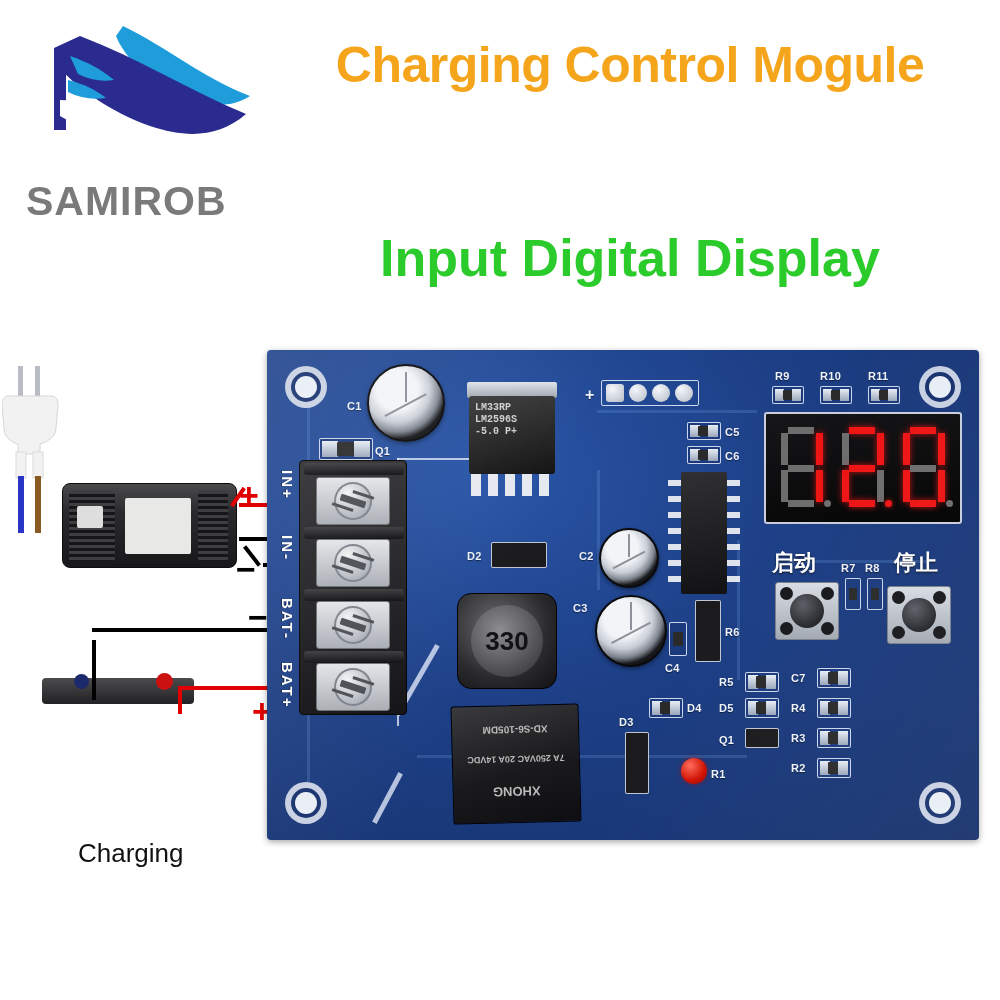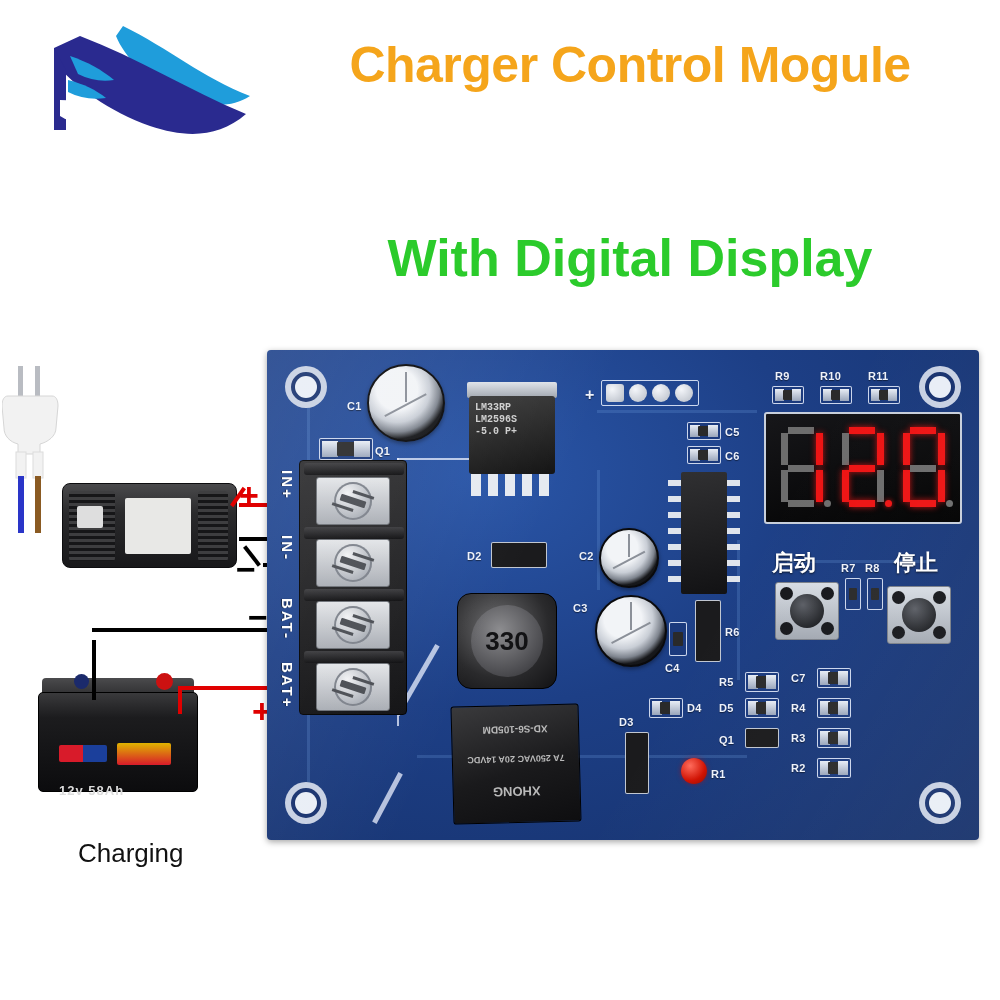--- a/index.html
+++ b/index.html
@@ -359,24 +359,25 @@
 
   <div class="logo-wrap">
     <svg class="logo-mark" viewBox="0 0 250 135">
       <path d="M105 8 C150 30 185 60 232 78 C210 92 186 88 160 76 C128 62 106 38 98 18 Z" fill="#1f9ddb"></path>
       <path d="M36 30 L62 18 C120 40 170 72 228 96 C200 120 168 120 132 108 C92 94 56 68 36 44 Z" fill="#2a2a8f"></path>
       <path d="M36 30 L36 112 L48 112 L48 52 Z" fill="#2a2a8f"></path>
       <path d="M52 38 C70 44 84 52 96 62 C84 64 72 62 60 56 Z" fill="#1f9ddb"></path>
       <path d="M50 62 C66 66 78 72 88 80 C74 82 62 80 50 74 Z" fill="#1f9ddb"></path>
       <path d="M42 82 C62 82 84 90 104 104 C80 112 58 108 42 98 Z" fill="#ffffff"></path>
     </svg>
+    <div class="logo-text">SAMIROB</div>
   </div>
 
-  <div class="title-main">Charger Control Mogule</div>
-  <div class="title-sub2">With Digital Display</div>
+  <div class="title-main">Charging Control Mogule</div>
+  <div class="title-sub2">Input Digital Display</div>
 
   <div class="label-detector">Charging</div>
 
   <svg class="plug" viewBox="0 0 72 175">
     <rect x="16" y="8" width="5" height="32" fill="#b9bcc2"></rect>
     <rect x="33" y="8" width="5" height="32" fill="#b9bcc2"></rect>
     <path d="M6 38 H50 C54 38 56 42 56 48 L54 70 C54 78 46 84 38 86 L38 96 H16 L16 86 C8 84 2 78 2 70 L0 48 C0 42 2 38 6 38 Z" fill="#f2f2f2" stroke="#d6d6d6"></path>
     <rect x="14" y="94" width="10" height="26" fill="#f2f2f2" stroke="#dcdcdc"></rect>
     <rect x="31" y="94" width="10" height="26" fill="#f2f2f2" stroke="#dcdcdc"></rect>
     <rect x="16" y="118" width="6" height="58" fill="#2a35c8"></rect>
@@ -387,25 +388,20 @@
     <div class="vents"></div>
       <div class="vents2"></div>
     <div class="led"></div>
       <div class="lbl"></div>
   </div>
 
   <div class="battery">
     <div class="top"></div>
     <div class="term-neg"></div>
     <div class="term-pos"></div>
-    <div class="body">
-      <div class="sticker1"></div>
-      <div class="sticker2"></div>
-      <div class="spec">12v 58Ah</div>
-    </div>
   </div>
 
   <div class="wire-red" style="left:239px; top:503px; width:62px; height:4px;"></div>
   <div class="wire-red" style="left:236px; top:486px; width:4px; height:22px; transform:rotate(35deg);"></div>
   <div class="wire-red" style="left:296px; top:504px; width:40px; height:4px;"></div>
   <div class="sign sign-red" style="left:239px; top:478px;">+</div>
 
   <div class="wire" style="left:239px; top:537px; width:66px; height:4px;"></div>
   <div class="wire" style="left:250px; top:544px; width:4px; height:24px; transform:rotate(-38deg);"></div>
   <div class="wire" style="left:263px; top:563px; width:72px; height:4px;"></div>

